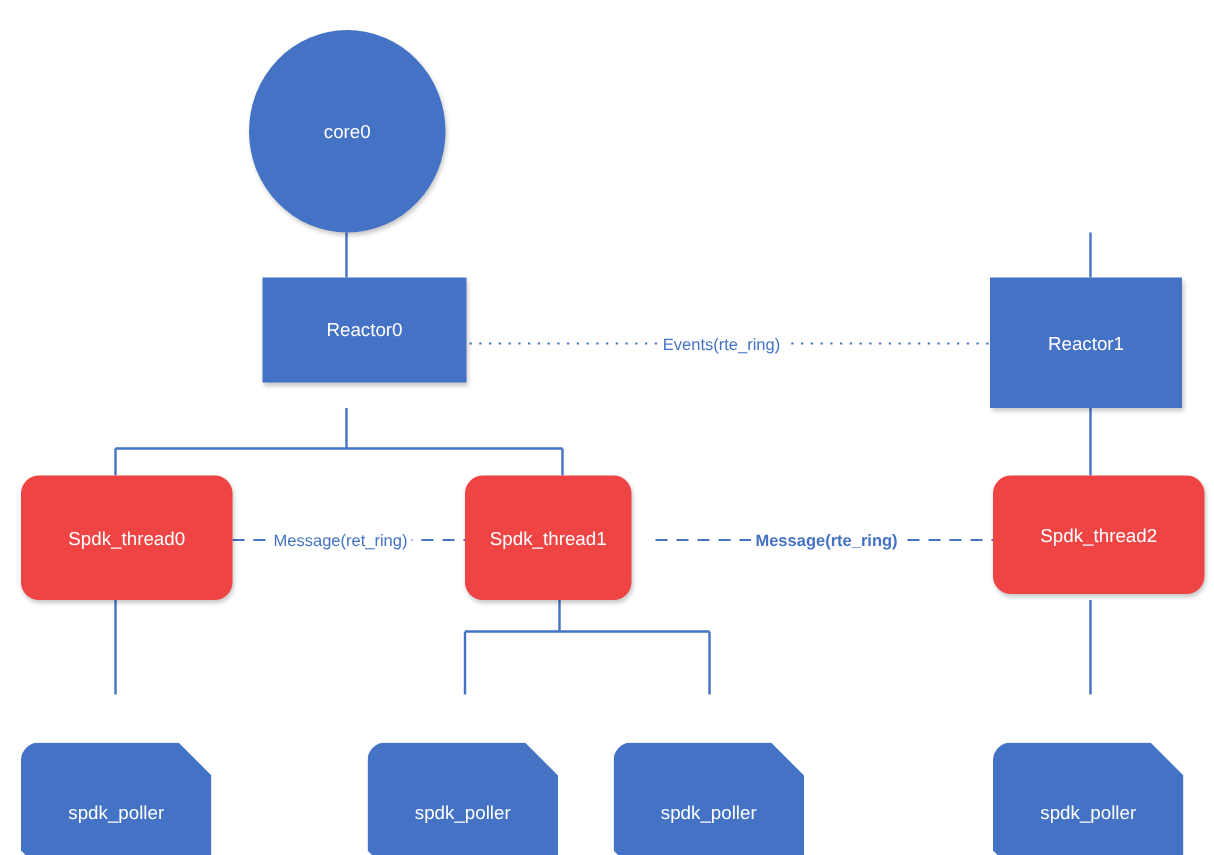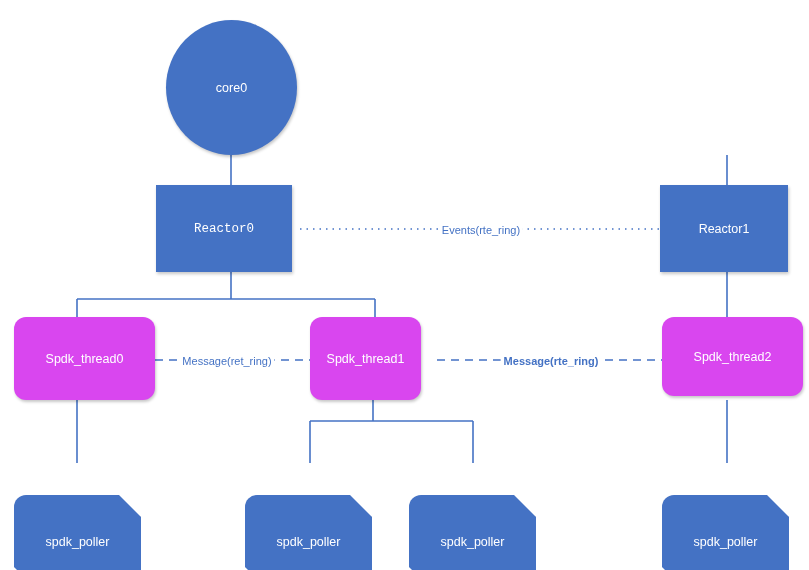--- a/index.html
+++ b/index.html
@@ -38,21 +38,21 @@
   .node-core {
     background: #4472C4;
     border-radius: 50%;
     box-shadow: 1px 2px 3px rgba(0,0,0,0.22);
   }
   .node-reactor {
     background: #4472C4;
     box-shadow: 1px 2px 3px rgba(0,0,0,0.22);
   }
   .node-thread {
-    background: #d946ef;
+    background: #ef4444;
     border-radius: 12px;
     box-shadow: 1px 2px 3px rgba(0,0,0,0.22);
   }
   .node-poller {
     background: #4472C4;
     box-shadow: 1px 2px 3px rgba(0,0,0,0.22);
     border-radius: 12px 0 12px 0;
     -webkit-clip-path: polygon(0 0, calc(100% - 22px) 0, 100% 22px, 100% 100%, 22px 100%, 0 calc(100% - 22px));
     clip-path: polygon(0 0, calc(100% - 22px) 0, 100% 22px, 100% 100%, 22px 100%, 0 calc(100% - 22px));
     margin-top: 32px;
@@ -101,21 +101,21 @@
     <line x1="473" y1="421" x2="473" y2="463" stroke="#4472C4" stroke-width="1.6"></line>
 
     <line x1="727" y1="400" x2="727" y2="463" stroke="#4472C4" stroke-width="1.6"></line>
   </svg>
 
   <div class="node node-core" style="left:166px; top:20px; width:131px; height:135px;">
     <span>core0</span>
   </div>
 
 
-  <div class="node node-reactor" style="left:156px; top:185px; width:136px; height:87px;font-family:Liberation Mono, monospace;">
+  <div class="node node-reactor" style="left:175px; top:185px; width:136px; height:70px;">
     <span>Reactor0</span>
   </div>
 
   <div class="node node-reactor" style="left:660px; top:185px; width:128px; height:87px;">
     <span>Reactor1</span>
   </div>
 
   <div class="node node-thread" style="left:14px; top:317px; width:141px; height:83px;">
     <span>Spdk_thread0</span>
   </div>

